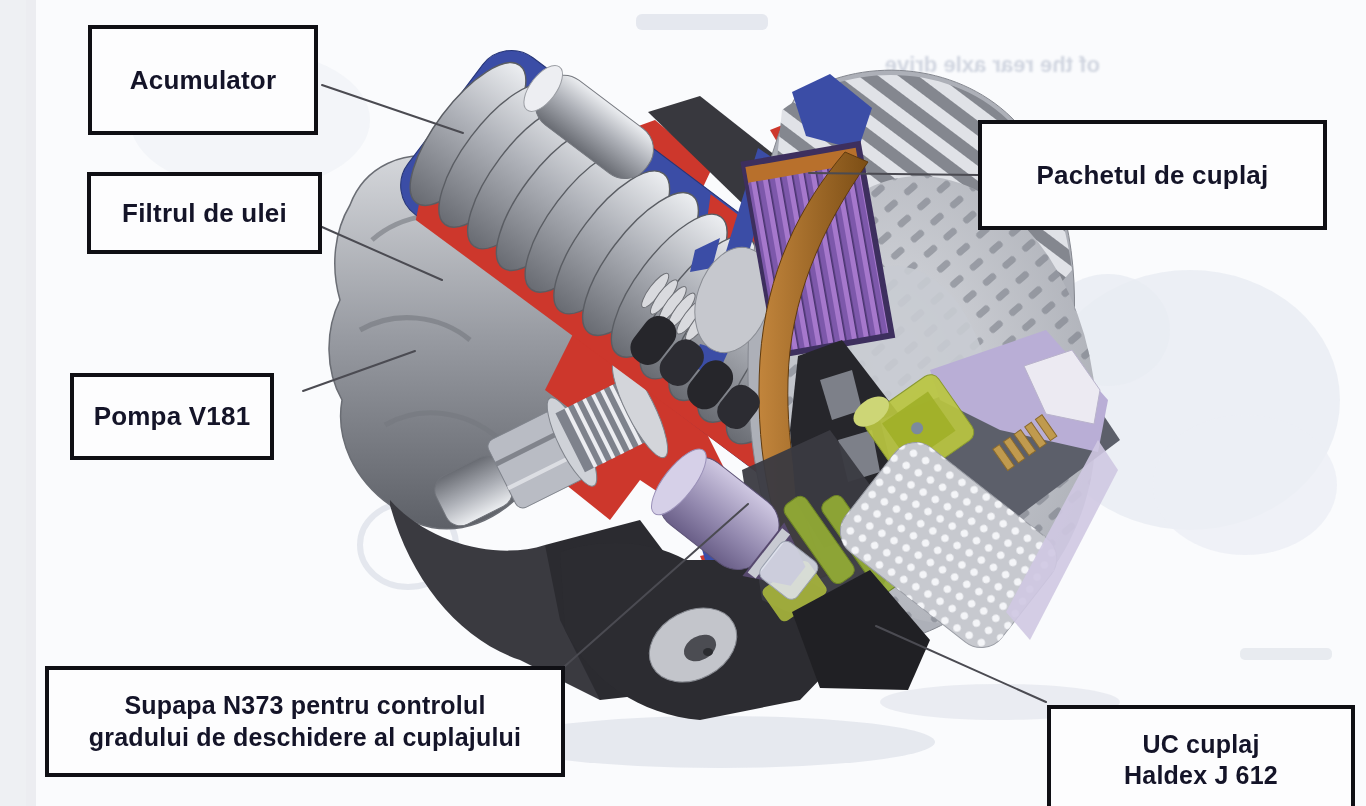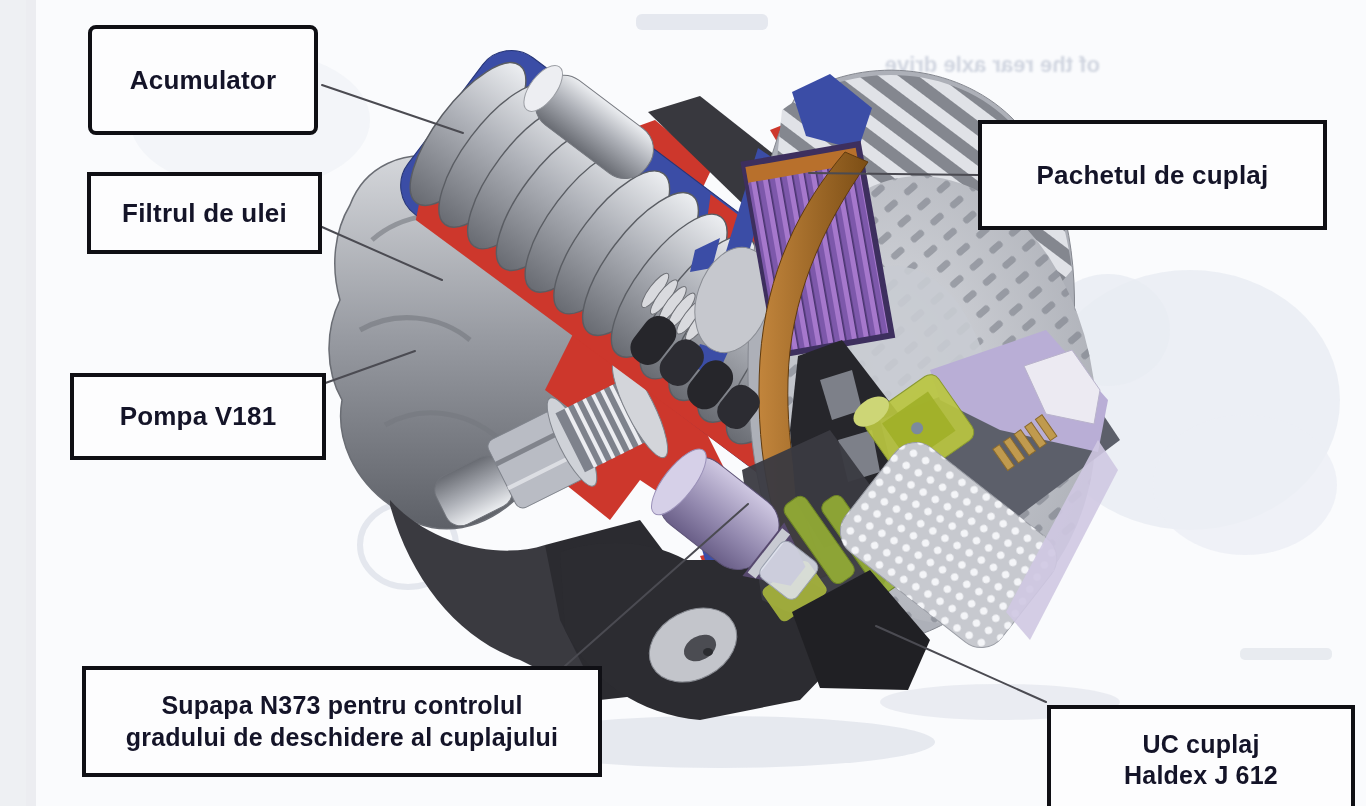--- a/index.html
+++ b/index.html
@@ -10,24 +10,24 @@
   }
   html,body{margin:0;padding:0;background:#fff;}
   .stage{position:relative;width:1366px;height:806px;background:var(--background);
          overflow:hidden;font-family:"Liberation Sans",sans-serif;}
   .art{position:absolute;left:0;top:0;}
   .box{position:absolute;box-sizing:border-box;border:4px solid var(--label-border);
        background:#fdfdfe;display:flex;flex-direction:column;align-items:center;
        justify-content:center;text-align:center;color:var(--label-text);
        font-weight:700;letter-spacing:.2px;line-height:1.25;}
   .fs26{font-size:26px;} .fs25{font-size:25px;}
-  #b1{left:88px;top:25px;width:230px;height:110px;border-radius:8px;}
+  #b1{left:88px;top:25px;width:230px;height:110px;}
   #b2{left:87px;top:172px;width:235px;height:82px;}
-  #b3{left:70px;top:373px;width:256px;height:87px;}
-  #b4{left:45px;top:666px;width:520px;height:111px;margin-left:37px;}
+  #b3{left:70px;top:373px;width:204px;height:87px;}
+  #b4{left:45px;top:666px;width:520px;height:111px;}
   #b5{left:978px;top:120px;width:349px;height:110px;}
   #b6{left:1047px;top:678px;width:308px;height:110px;margin-top:27px;}
 </style>
 </head>
 <body>
 
 <div class="stage">
 
   <svg class="art" width="1366" height="806" viewBox="0 0 1366 806">
     <defs>

